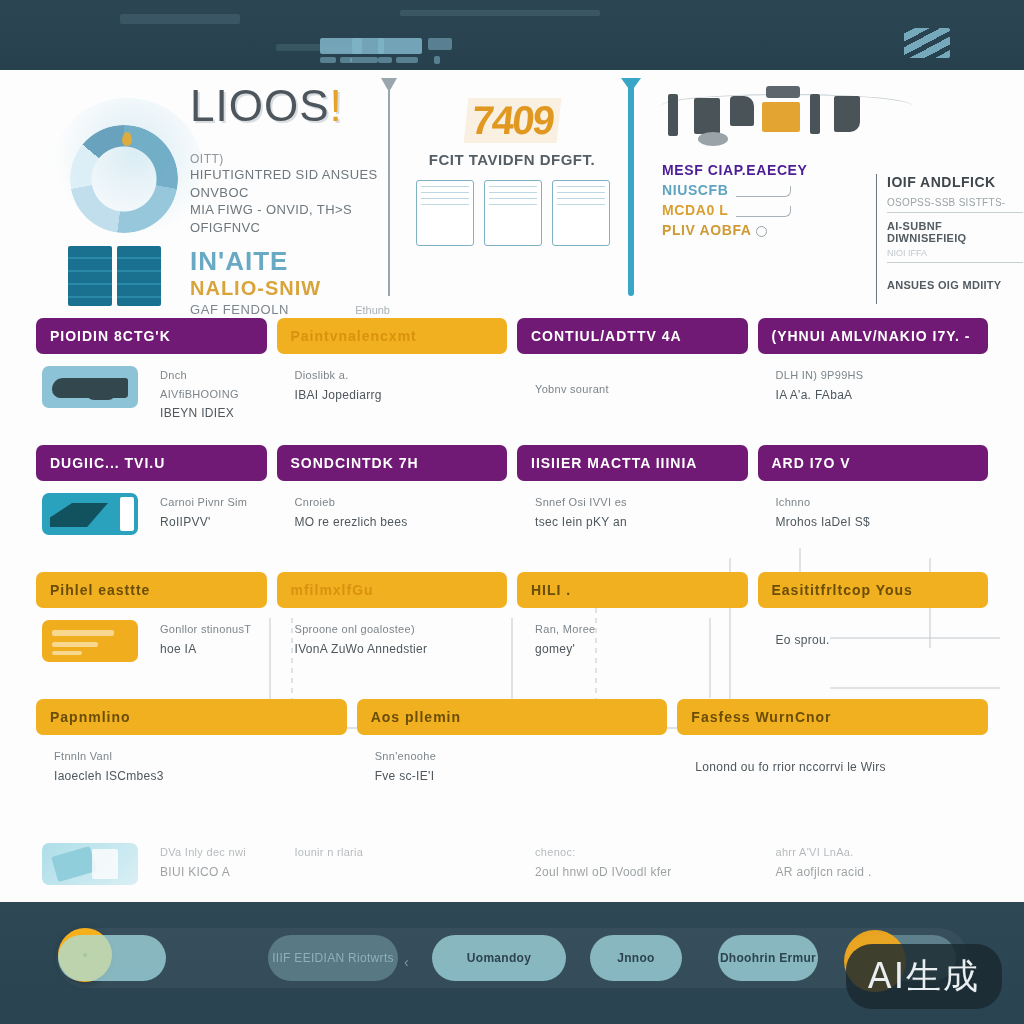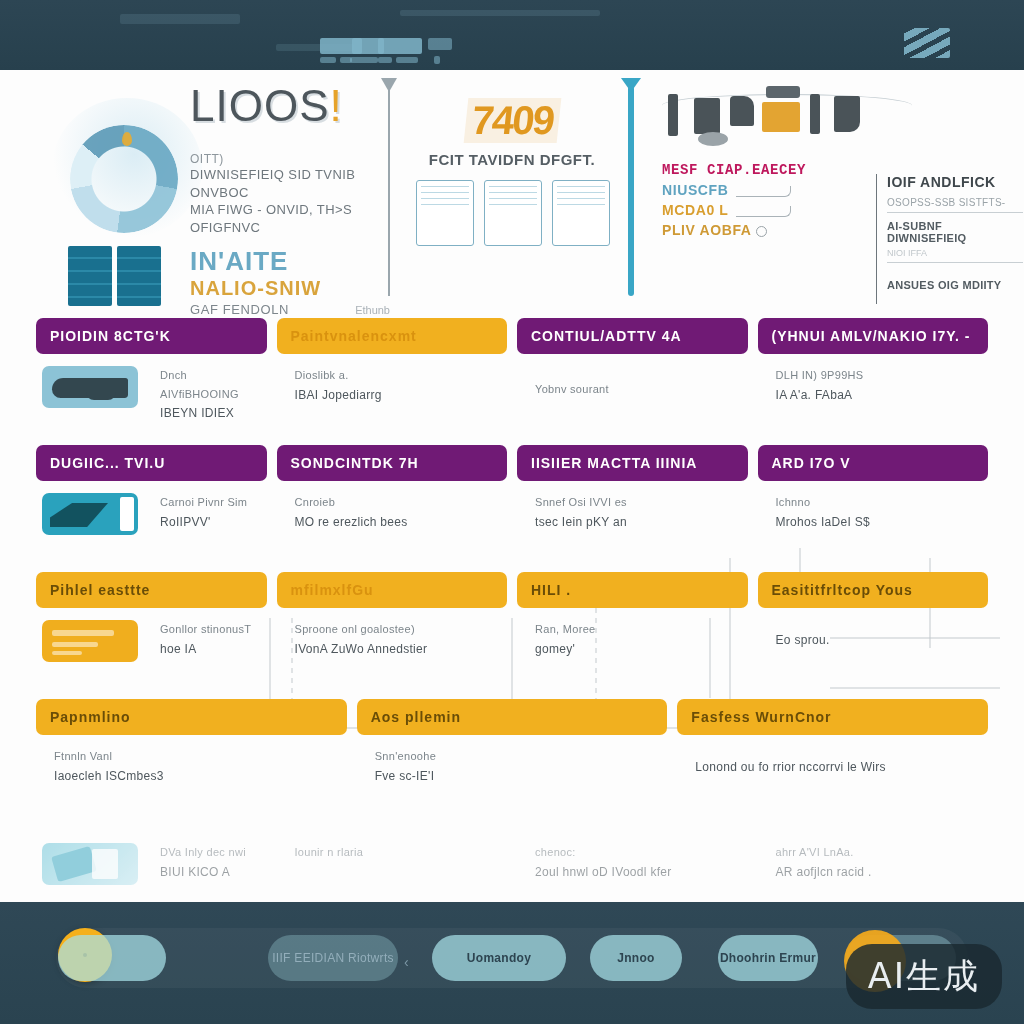--- a/index.html
+++ b/index.html
@@ -98,21 +98,21 @@
   .glyphrow{position:relative;height:60px;}
   .glyph{position:absolute;background:#4a5358;border-radius:2px;}
   .glyph.amber{background:#e3a432;}
   .glyph.disc{background:#9aa3a8;border-radius:50%;}
   .glyph-wire{
     position:absolute;left:0;top:10px;width:250px;height:22px;
     border-top:1.5px solid #c3ccd1;border-radius:50%;
   }
 
   .hero-list-line{font-size:14px;font-weight:700;letter-spacing:.6px;margin-bottom:4px;}
-  .c-dark{color:#be185d;font-family:Liberation Mono, monospace;} .c-blue{color:#5fa3c0;} .c-amber{color:#d99f30;} .c-amber2{color:#cf9a36;}
+  .c-dark{color:#4c1d95;} .c-blue{color:#5fa3c0;} .c-amber{color:#d99f30;} .c-amber2{color:#cf9a36;}
   .mini-wire{
     display:inline-block;vertical-align:middle;margin-left:8px;width:54px;height:10px;
     border-bottom:1.2px solid #aab3b8;border-right:1.2px solid #aab3b8;border-radius:0 0 6px 0;
   }
   .mini-dot{display:inline-block;width:9px;height:9px;border:1.4px solid #9aa3a8;border-radius:50%;vertical-align:middle;margin-left:4px;}
 
   .hero-panel4{border-left:1.5px solid #6d767c;padding-left:10px;}
   .p4-title{font-size:14px;font-weight:700;color:#3f474c;letter-spacing:.5px;}
   .p4-small{font-size:10px;color:#9aa3a8;letter-spacing:.3px;margin-top:7px;}
   .p4-mid{font-size:11px;font-weight:700;color:#525b61;letter-spacing:.3px;margin-top:7px;}
@@ -235,21 +235,21 @@
         <div class="donut"></div>
         <div class="donut-dot"></div>
         <div class="bar-blocks">
           <div class="blk"></div>
           <div class="blk"></div>
         </div>
 
         <div style="position:absolute;left:160px;top:14px;width:200px;">
           <div class="hero-h1"><span>LIOOS</span><span class="amber">!</span></div>
           <div class="hero-sub">OITT)</div>
-          <div class="hero-line">DIWNISEFIEIQ SID TVNIB ONVBOC</div>
+          <div class="hero-line">HIFUTIGNTRED SID ANSUES ONVBOC</div>
           <div class="hero-line">MIA FIWG - ONVID, TH&gt;S OFIGFNVC</div>
           <div class="hero-blue">IN'AITE</div>
           <div class="hero-amber">NALIO-SNIW</div>
           <div style="display:flex;align-items:baseline;gap:34px;margin-top:2px;">
             <div class="hero-grey">GAF FENDOLN SUFT</div>
             <div class="hero-tag">Ethunb</div>
           </div>
         </div>
       </div>
 

